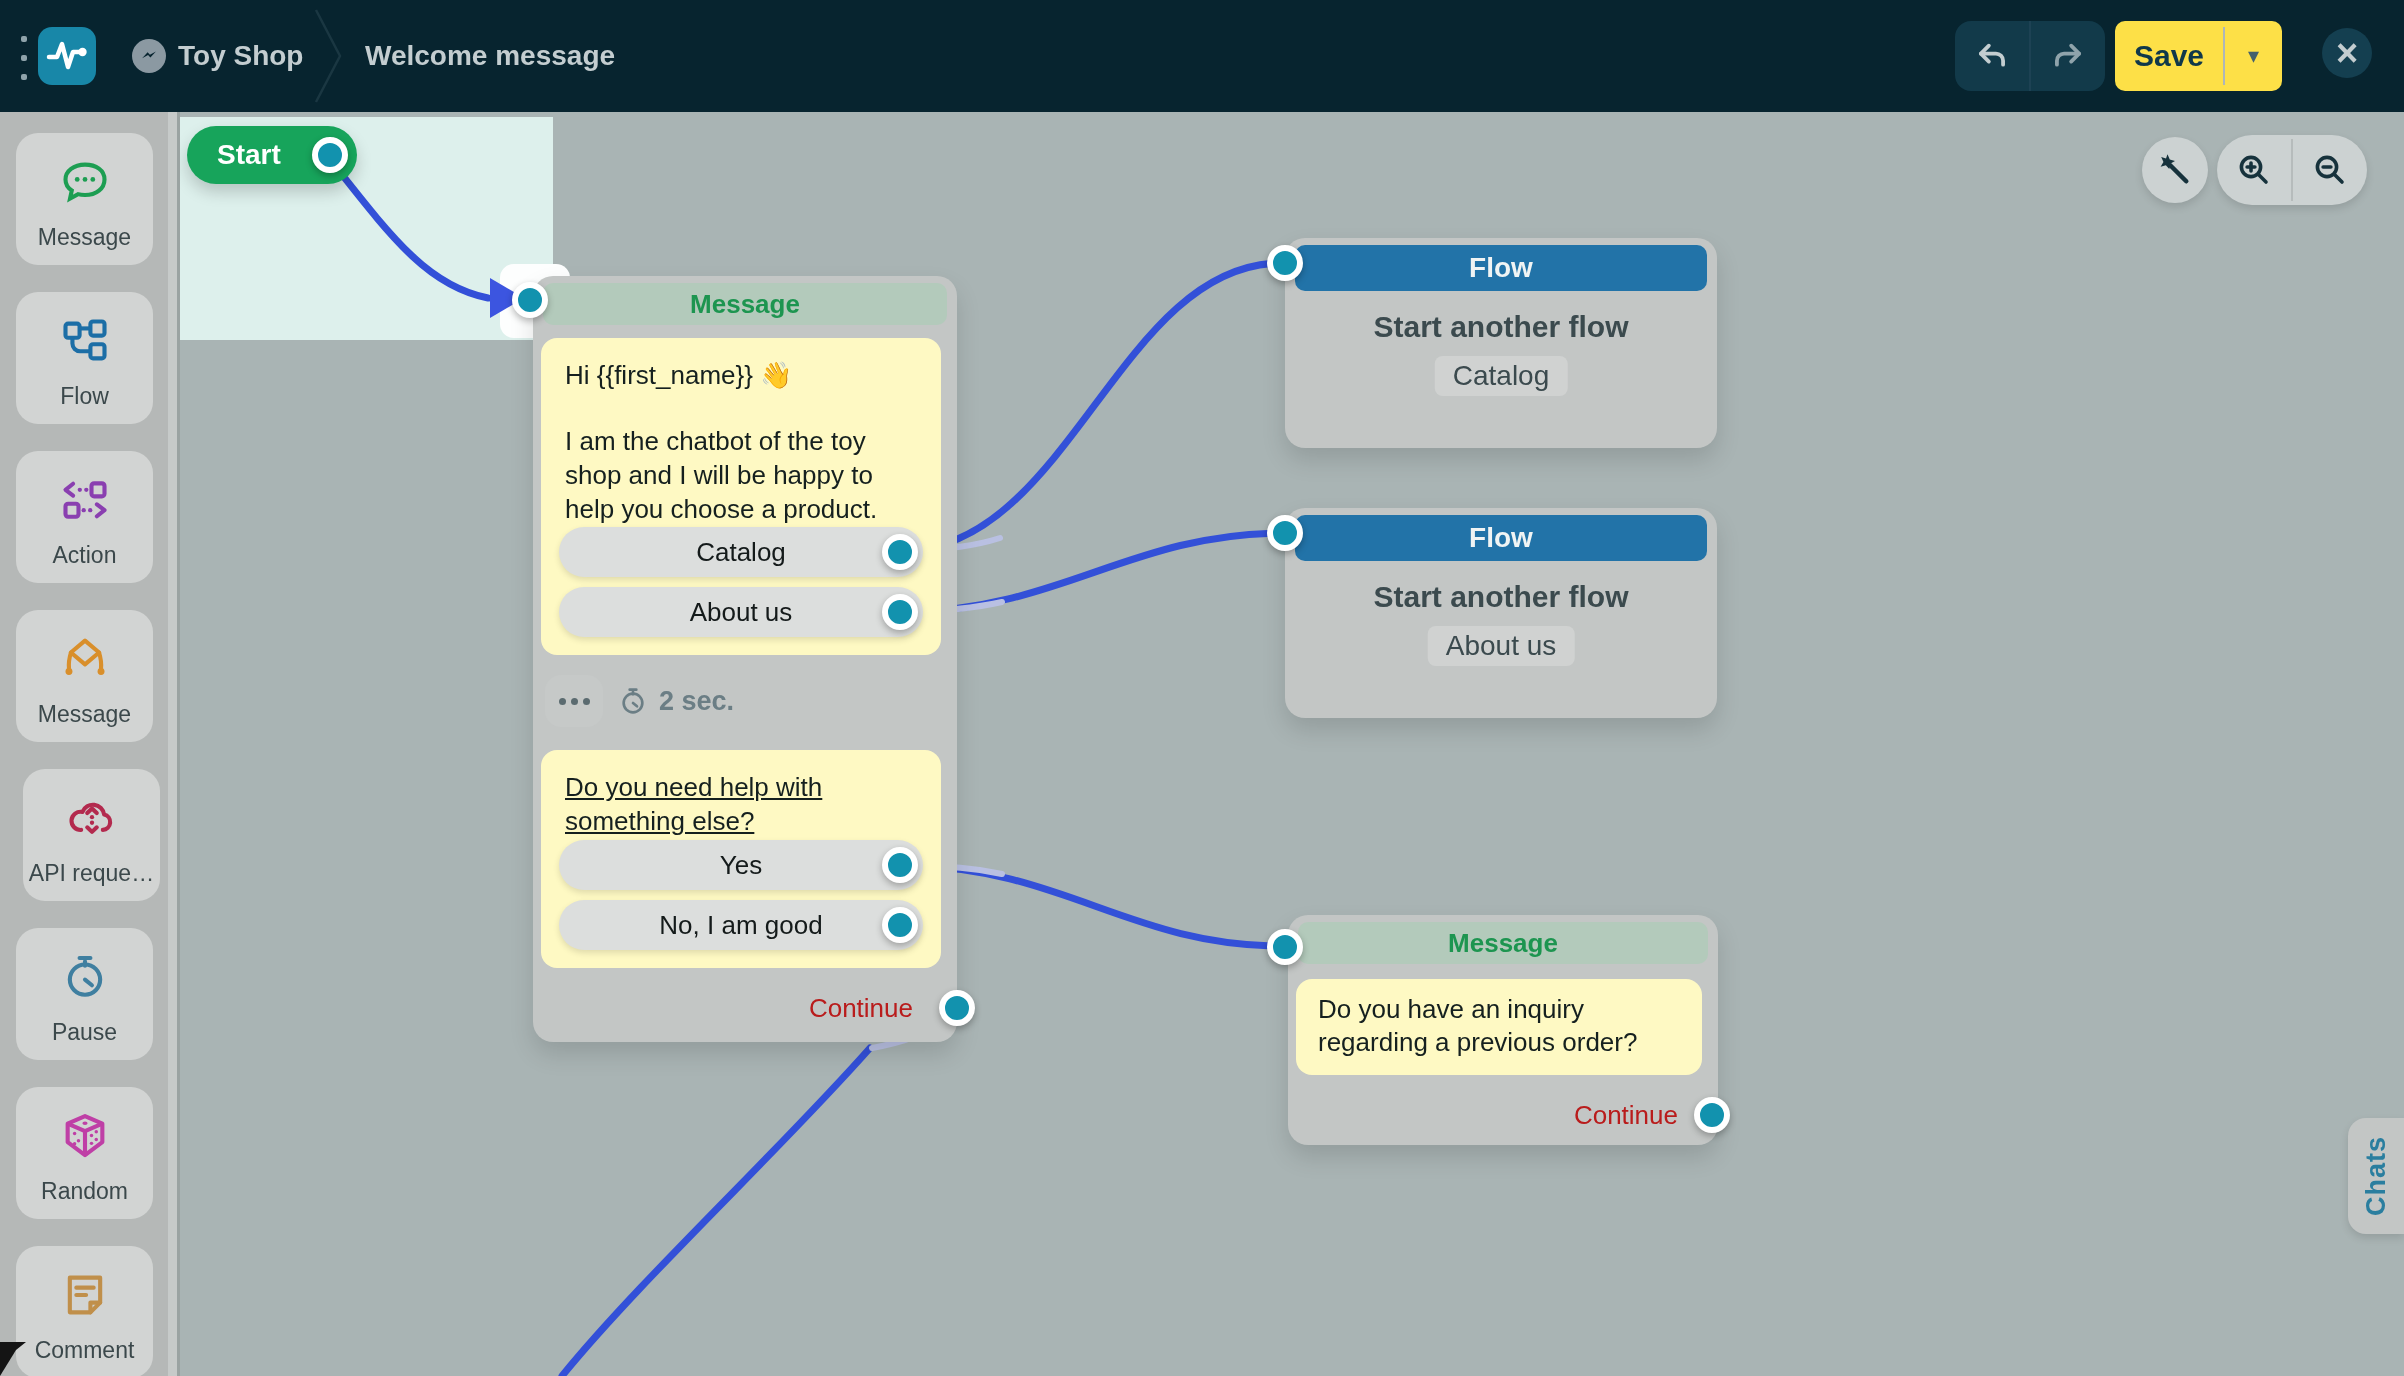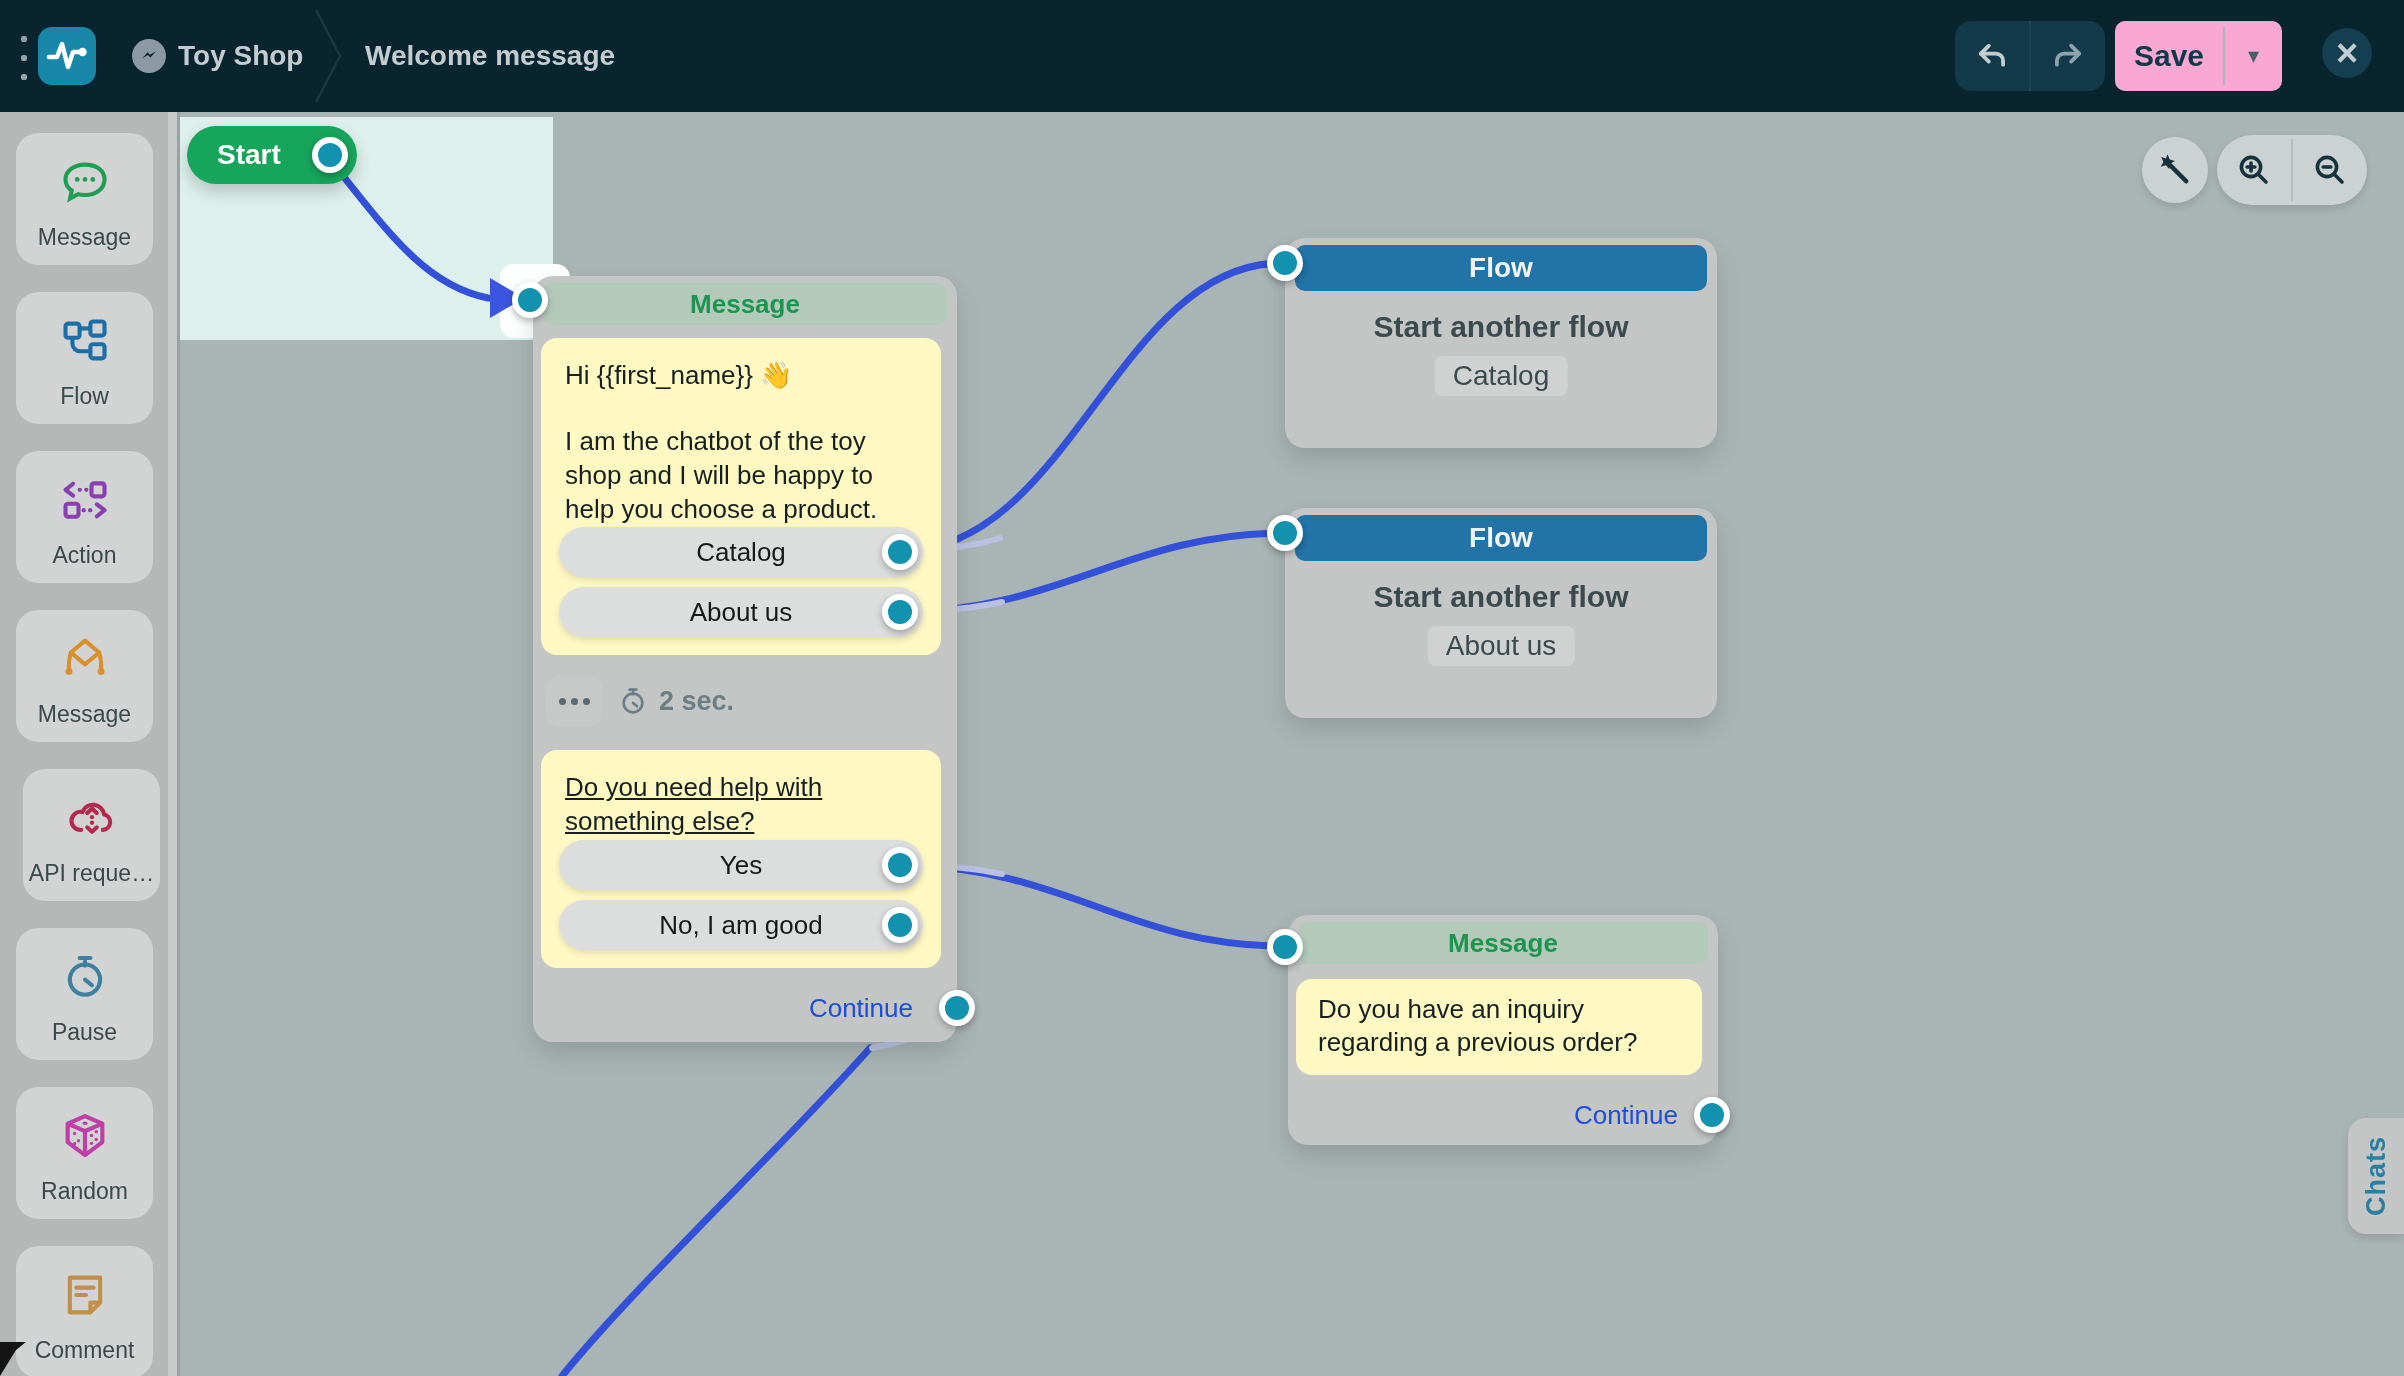--- a/index.html
+++ b/index.html
@@ -14,21 +14,21 @@
   .kebab i{width:6px;height:6px;border-radius:2px;background:#8fa3ab;display:block;}
   .applogo{position:absolute;left:38px;top:27px;width:58px;height:58px;border-radius:14px;background:#1887a8;display:flex;align-items:center;justify-content:center;}
   .msgr{position:absolute;left:132px;top:39px;width:34px;height:34px;border-radius:50%;background:#8b99a2;display:flex;align-items:center;justify-content:center;}
   .crumb{position:absolute;top:0;height:112px;display:flex;align-items:center;color:#c3cdd0;font-size:28px;font-weight:bold;}
   .crumb.bot{left:178px;}
   .crumb.page{left:365px;}
   .crumb-sep{position:absolute;left:308px;top:0;}
   .histgroup{position:absolute;left:1955px;top:21px;width:150px;height:70px;border-radius:16px;background:#123a4a;display:flex;}
   .histgroup .half{flex:1;display:flex;align-items:center;justify-content:center;cursor:pointer;}
   .histgroup .div{width:2px;background:#1d4254;}
-  .savebtn{position:absolute;left:2115px;top:21px;width:167px;height:70px;border-radius:10px;background:#f9a8d4;display:flex;align-items:stretch;cursor:pointer;}
+  .savebtn{position:absolute;left:2115px;top:21px;width:167px;height:70px;border-radius:10px;background:#fde047;display:flex;align-items:stretch;cursor:pointer;}
   .savebtn .main{width:108px;display:flex;align-items:center;justify-content:center;color:#10384a;font-size:30px;font-weight:bold;}
   .savebtn .sep{width:2px;background:#aeb6b8;margin:6px 0;}
   .savebtn .caret{flex:1;display:flex;align-items:center;justify-content:center;color:#44606c;font-size:22px;}
   .closebtn{position:absolute;left:2322px;top:28px;width:50px;height:50px;border-radius:50%;background:#143f50;display:flex;align-items:center;justify-content:center;color:#c3cdd0;font-size:38px;font-weight:bold;cursor:pointer;line-height:1;}
   
   .sidebar{position:absolute;left:0;top:112px;width:168px;height:1264px;background:#b5b8b7;z-index:40;}
   .side-gutter{position:absolute;left:168px;top:112px;width:9px;height:1264px;background:#c6cac9;z-index:40;}
   .side-line{position:absolute;left:177px;top:112px;width:3px;height:1264px;background:#9aa3a2;z-index:40;}
   .tool{position:absolute;left:16px;width:137px;height:132px;border-radius:22px;background:#d2d4d3;display:flex;flex-direction:column;align-items:center;justify-content:flex-end;padding-bottom:14px;box-sizing:border-box;cursor:grab;}
   .tool .ticon{position:absolute;top:16px;left:0;right:0;height:66px;display:flex;align-items:center;justify-content:center;}
@@ -38,21 +38,21 @@
   .hl-port{position:absolute;left:500px;top:264px;width:70px;height:74px;background:#fdfefe;border-radius:14px;z-index:2;}
   .wires{position:absolute;left:0;top:0;z-index:3;}
   .node{position:absolute;background:#c3c6c5;border-radius:20px;box-shadow:0 12px 24px rgba(0,0,0,.13);z-index:5;}
   .nhead{position:absolute;left:10px;right:10px;top:7px;height:42px;border-radius:10px;display:flex;align-items:center;justify-content:center;font-weight:bold;}
   .nhead.green{background:#b3cabb;color:#1d9550;font-size:26px;}
   .nhead.blue{background:#2273a8;color:#f0f4f4;font-size:28px;height:46px;font-weight:800;}
   .bubble{position:absolute;left:8px;background:#fef9c3;border-radius:16px;box-sizing:border-box;padding:20px 24px;font-size:26px;line-height:34px;color:#15201f;}
   .nbtn{position:absolute;left:18px;width:364px;height:50px;border-radius:25px;background:#dcdedd;box-shadow:0 3px 6px rgba(0,0,0,.12);display:flex;align-items:center;justify-content:center;font-size:26px;color:#141a1a;cursor:pointer;}
   .port{box-sizing:border-box;width:36px;height:36px;border-radius:50%;background:#1292ae;border:6px solid #fff;box-shadow:0 3px 7px rgba(0,0,0,.28);position:absolute;cursor:crosshair;}
   .btn-port{right:5px;top:7px;}
-  .continue{position:absolute;font-size:26px;color:#1d4ed8;}
+  .continue{position:absolute;font-size:26px;color:#b91c1c;}
   .delaychip{position:absolute;left:12px;top:399px;width:58px;height:52px;border-radius:16px;background:#c6c9c8;display:flex;align-items:center;justify-content:center;gap:5px;cursor:pointer;}
   .delaychip i{width:7px;height:7px;border-radius:50%;background:#5b6b70;display:block;}
   .delayinfo{position:absolute;left:84px;top:399px;height:52px;display:flex;align-items:center;gap:10px;color:#6b7e85;font-size:27px;font-weight:600;}
   .flow-title{position:absolute;left:0;right:0;top:72px;text-align:center;font-size:30px;font-weight:800;color:#3b4a4e;}
   .flow-chip{position:absolute;top:118px;left:50%;transform:translateX(-50%);background:#d0d2d1;border-radius:8px;padding:4px 18px;font-size:28px;color:#3b4a4e;white-space:nowrap;}
   .ctrl-circle{position:absolute;left:2142px;top:137px;width:66px;height:66px;border-radius:50%;background:#ccd2d2;box-shadow:0 4px 8px rgba(0,0,0,.12);display:flex;align-items:center;justify-content:center;cursor:pointer;z-index:30;}
   .zoom-pill{position:absolute;left:2217px;top:135px;width:150px;height:70px;border-radius:35px;background:#ccd2d2;box-shadow:0 4px 8px rgba(0,0,0,.12);display:flex;z-index:30;}
   .zoom-pill .half{flex:1;display:flex;align-items:center;justify-content:center;cursor:pointer;}
   .zoom-pill .div{width:2px;background:#b6bcbc;margin:4px 0;}
   .chats-tab{position:absolute;left:2348px;top:1118px;width:56px;height:116px;background:#c3c6c5;border-radius:18px 0 0 18px;box-shadow:0 4px 8px rgba(0,0,0,.12);display:flex;align-items:center;justify-content:center;cursor:pointer;z-index:30;}

